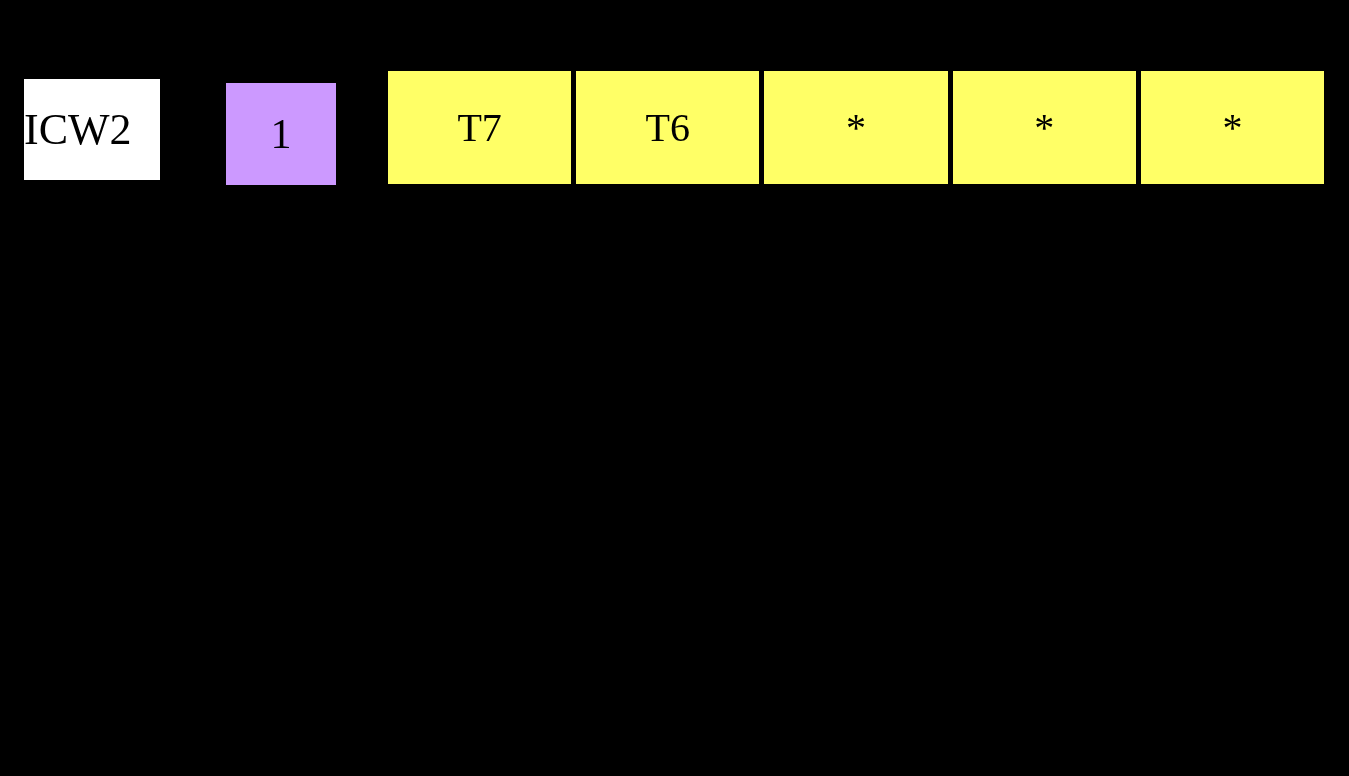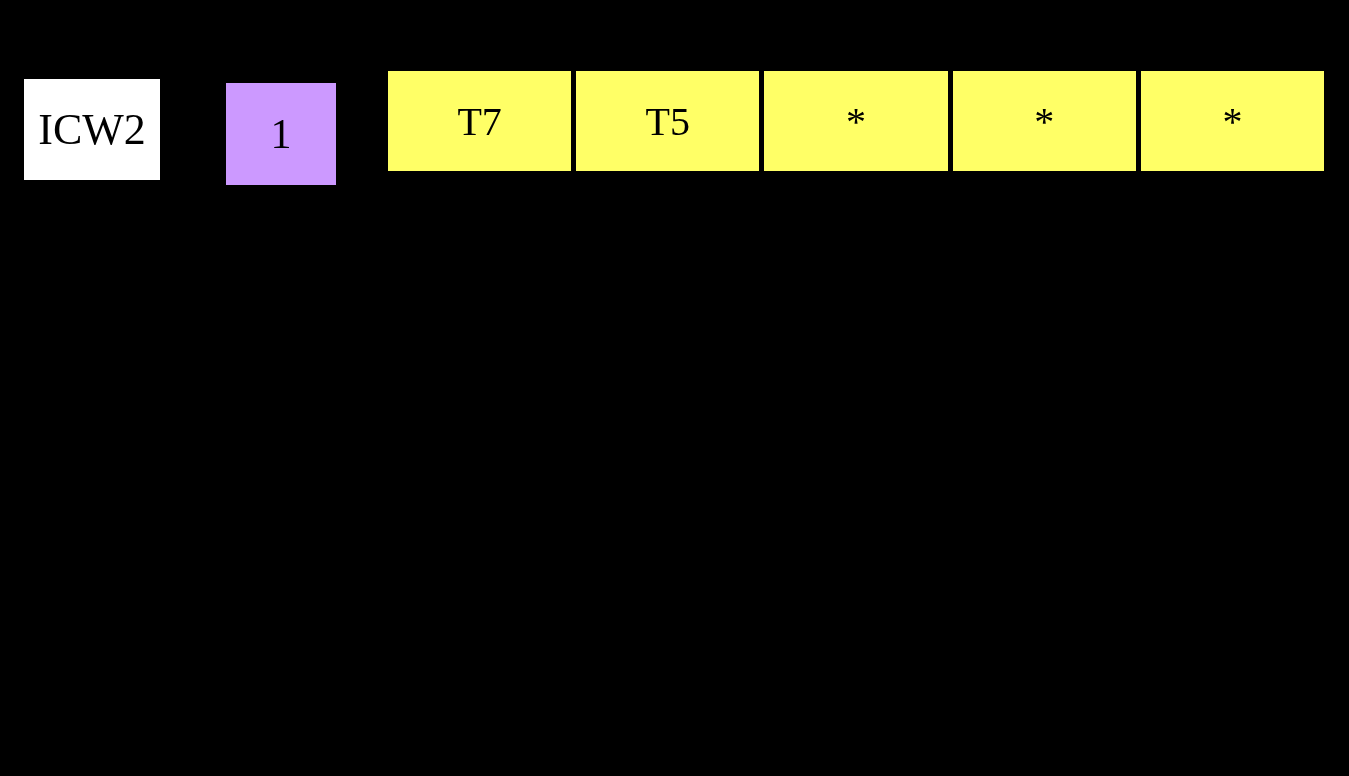--- a/index.html
+++ b/index.html
@@ -24,41 +24,41 @@
   }
   .label-box {
     position: absolute;
     left: 24px;
     top: 79px;
     width: 136px;
     height: 101px;
     background: #ffffff;
     display: flex;
     align-items: center;
-    justify-content: center;
+    justify-content: flex-start;
     font-size: 44px;
   }
   .indicator-box {
     position: absolute;
     left: 226px;
     top: 83px;
     width: 110px;
     height: 102px;
     background: #cc99ff;
     display: flex;
     align-items: center;
     justify-content: center;
     font-size: 42px;
   }
   .bit-row {
     position: absolute;
     left: 388px;
     top: 71px;
     width: 936px;
-    height: 100px;
+    height: 113px;
     display: flex;
     border-radius: 14px;
   }
   .bit-cell {
     flex: 1 1 0;
     background: #ffff66;
     display: flex;
     align-items: center;
     justify-content: center;
     font-size: 40px;
@@ -79,21 +79,21 @@
 
   <div class="indicator-box">
     <span>1</span>
   </div>
 
   <div class="bit-row">
     <div class="bit-cell">
       <span>T7</span>
     </div>
     <div class="bit-cell">
-      <span>T5</span>
+      <span>T6</span>
     </div>
     <div class="bit-cell">
       <span>*</span>
     </div>
     <div class="bit-cell">
       <span>*</span>
     </div>
     <div class="bit-cell">
       <span>*</span>
     </div>

